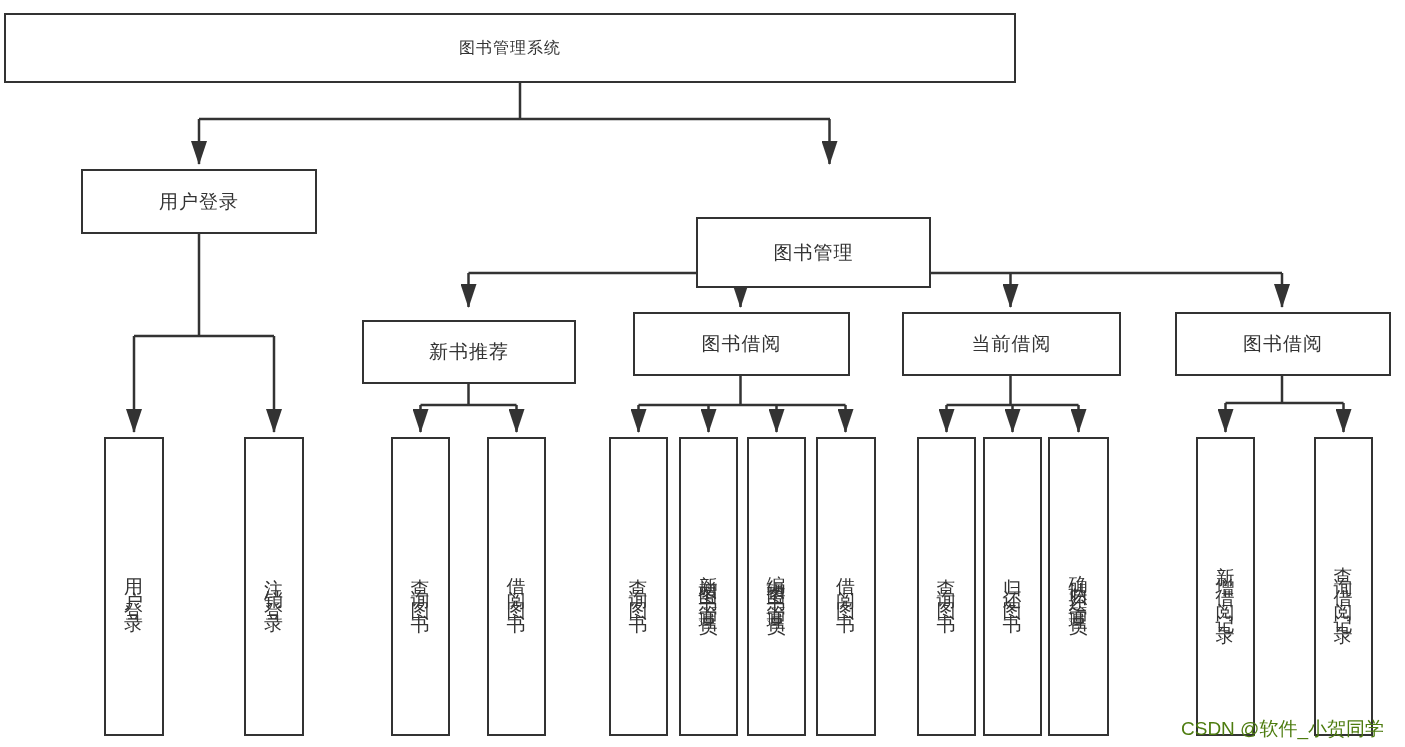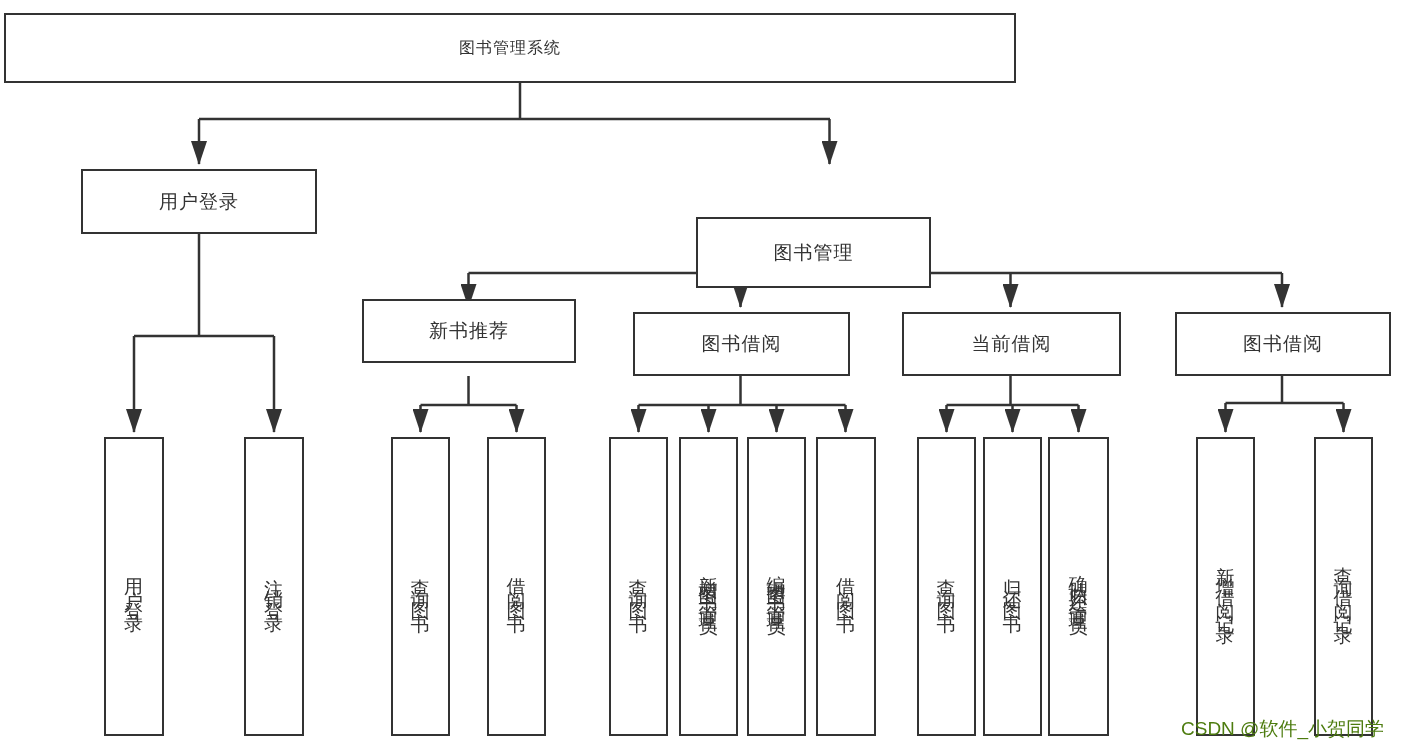--- a/index.html
+++ b/index.html
@@ -122,21 +122,21 @@
       <line x1="1225.5" y1="403" x2="1225.5" y2="432" marker-end="url(#ah)"></line>
       <line x1="1343.5" y1="403" x2="1343.5" y2="432" marker-end="url(#ah)"></line>
     </g>
   </svg>
 
   <div class="hbox" style="left:4px; top:13px; width:1012px; height:70px; font-size:16px;">图书管理系统</div>
 
   <div class="hbox" style="left:81px; top:169px; width:236px; height:65px;">用户登录</div>
   <div class="hbox" style="left:696px; top:169px; width:235px; height:71px;margin-top:48px;">图书管理</div>
 
-  <div class="hbox" style="left:362px; top:299px; width:214px; height:64px;">新书推荐</div>
+  <div class="hbox" style="left:362px; top:320px; width:214px; height:64px;">新书推荐</div>
   <div class="hbox" style="left:633px; top:312px; width:217px; height:64px;">图书借阅</div>
   <div class="hbox" style="left:902px; top:312px; width:219px; height:64px;">当前借阅</div>
   <div class="hbox" style="left:1175px; top:312px; width:216px; height:64px;">图书借阅</div>
 
   <div class="vbox" style="left:104px; width:60px;">
     <span class="vlabel">用户登录</span>
   </div>
   <div class="vbox" style="left:244px; width:60px;">
     <span class="vlabel">注销登录</span>
   </div>

